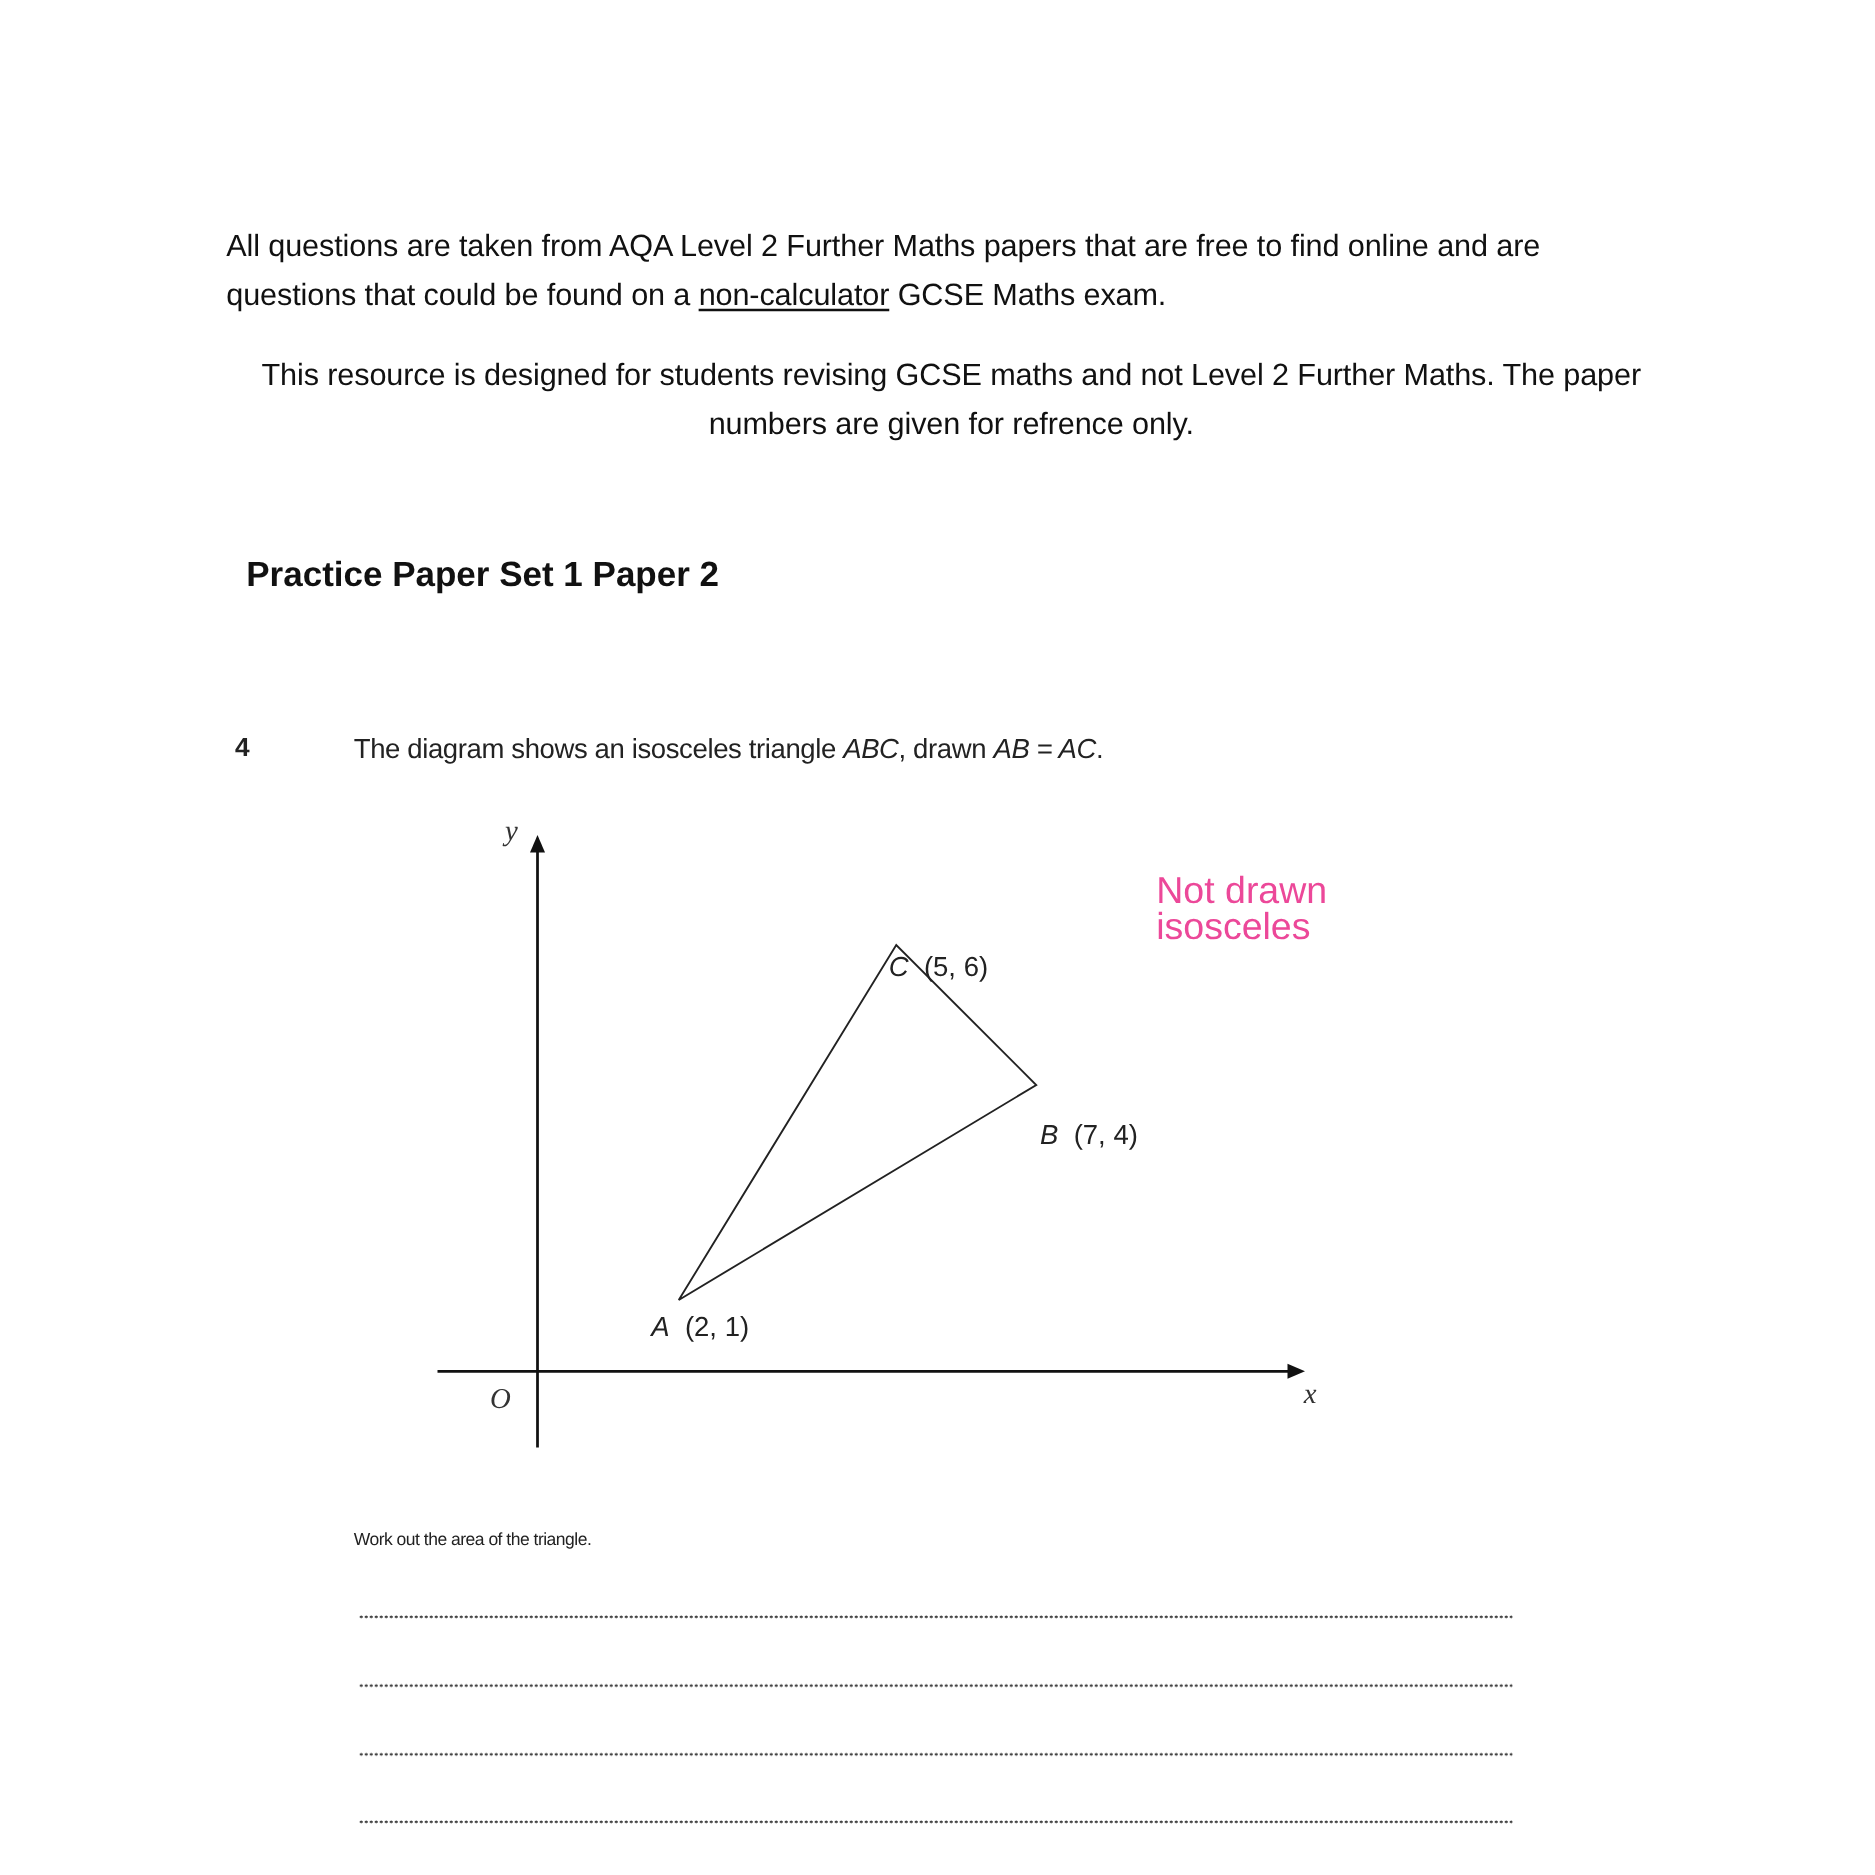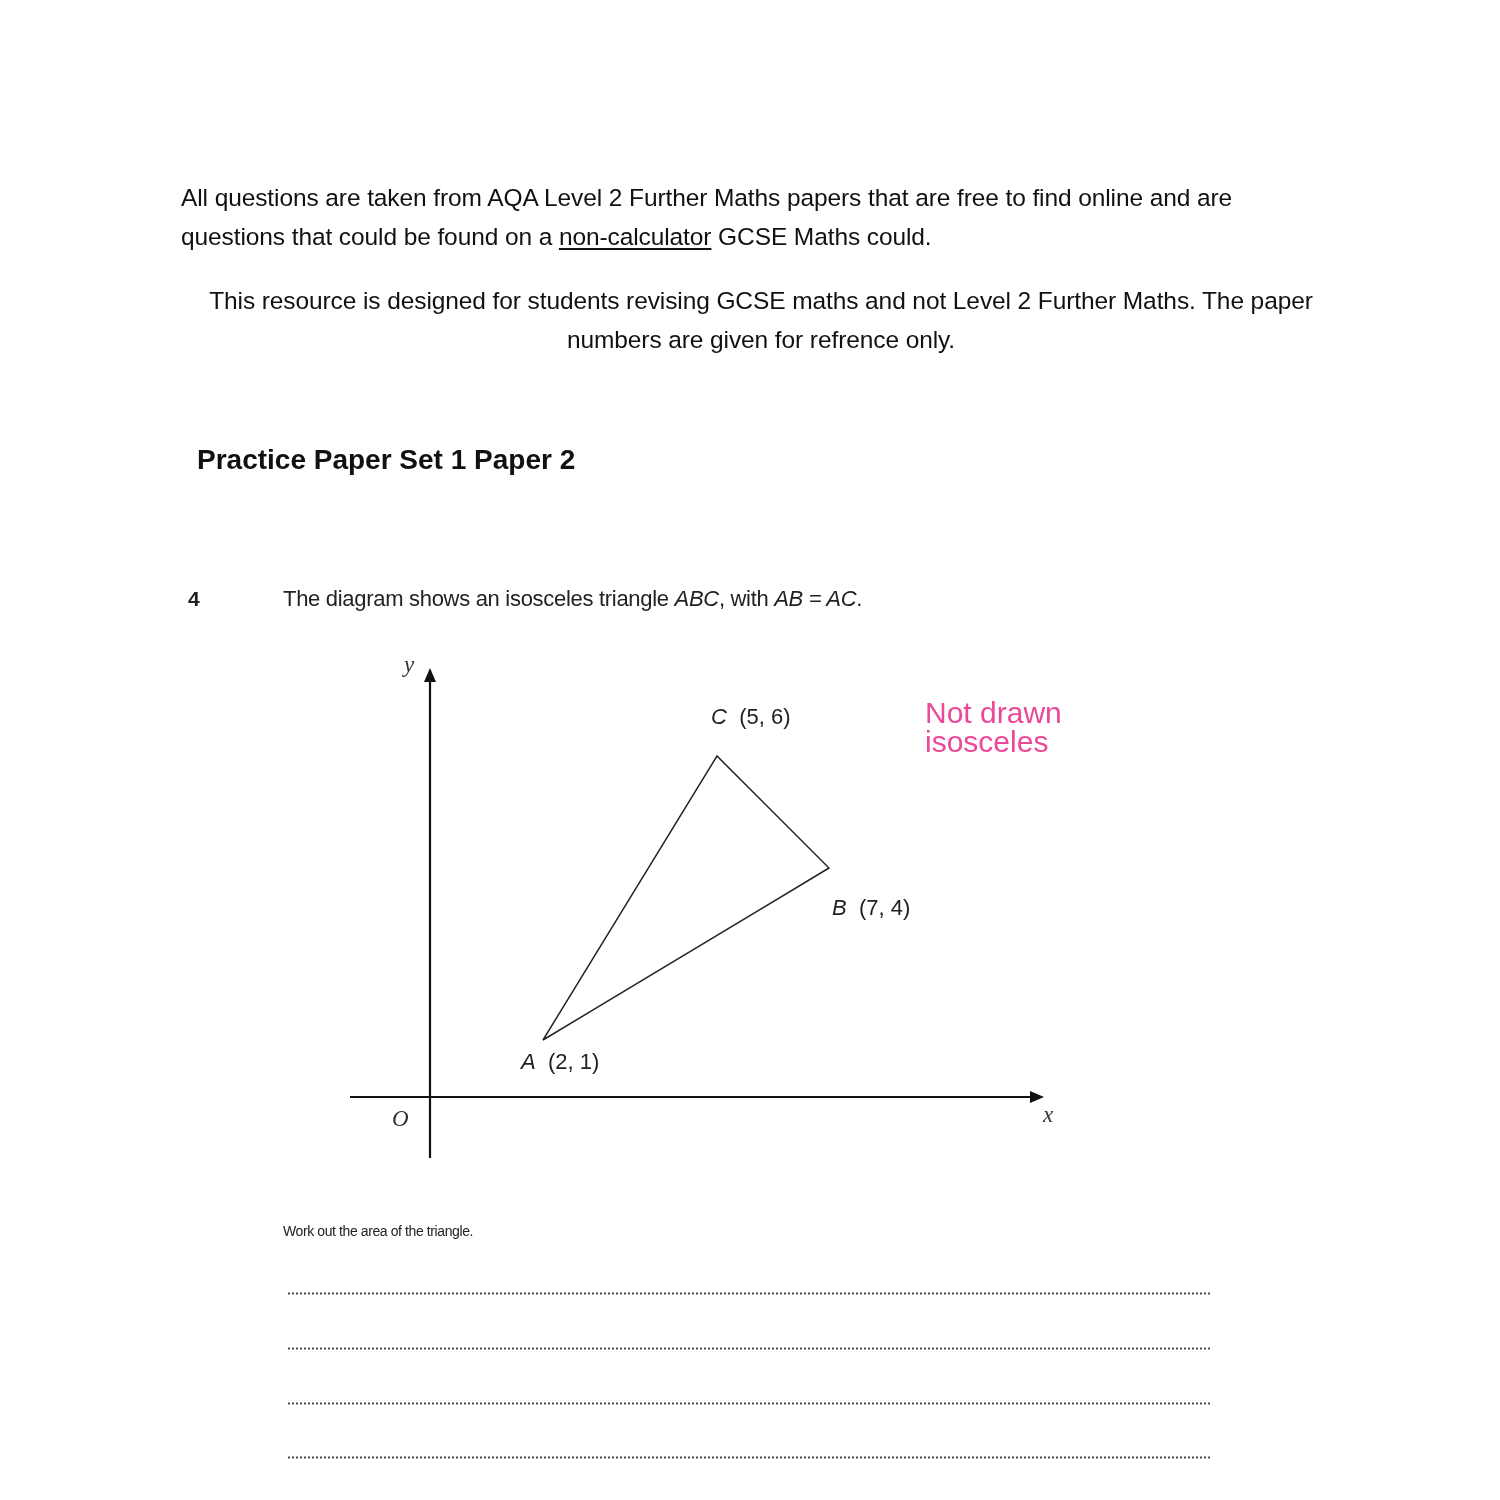--- a/index.html
+++ b/index.html
@@ -101,45 +101,45 @@
     width: 923px;
     height: 3px;
     background-image: radial-gradient(circle, #444 0.9px, transparent 1.3px);
     background-size: 4px 3px;
     background-repeat: repeat-x;
   }
 </style>
 </head>
 <body>
 
-<p class="intro" id="p1"><span>All questions are taken from AQA Level 2 Further Maths papers that are free to find online and are questions that could be found on a </span><span class="underline">non-calculator</span><span> GCSE Maths could.</span></p>
+<p class="intro" id="p1"><span>All questions are taken from AQA Level 2 Further Maths papers that are free to find online and are questions that could be found on a </span><span class="underline">non-calculator</span><span> GCSE Maths exam.</span></p>
 
 <p class="intro" id="p2">This resource is designed for students revising GCSE maths and not Level 2 Further Maths. The paper numbers are given for refrence only.</p>
 
 <h2 class="heading">Practice Paper Set 1 Paper 2</h2>
 
 <div class="qnum">4</div>
-<div class="qtext"><span>The diagram shows an isosceles triangle </span><i>ABC</i><span>, with </span><i>AB = AC</i><span>.</span></div>
+<div class="qtext"><span>The diagram shows an isosceles triangle </span><i>ABC</i><span>, drawn </span><i>AB = AC</i><span>.</span></div>
 
 <svg class="diagram" width="1500" height="1500" viewBox="0 0 1500 1500">
 
   <line x1="430" y1="680" x2="430" y2="1158" stroke="#111" stroke-width="2.2"></line>
   <polygon points="430,668 424,682 436,682" fill="#111"></polygon>
 
   <line x1="350" y1="1097" x2="1032" y2="1097" stroke="#111" stroke-width="2.2"></line>
   <polygon points="1044,1097 1030,1091 1030,1103" fill="#111"></polygon>
 
   <polygon points="543,1040 829,868 717,756" fill="none" stroke="#222" stroke-width="1.5" stroke-linejoin="miter"></polygon>
 </svg>
 
 <span class="serif-i" style="left:404px; top:652px;">y</span>
 <span class="serif-i" style="left:1043px; top:1102px;">x</span>
 <span class="serif-i" style="left:392px; top:1106px;">O</span>
 
-<div class="label" style="left:711px; top:704px;text-align:center;"><i>C</i>&nbsp; <span>(5, 6)</span></div>
+<div class="label" style="left:711px; top:761px;text-align:center;"><i>C</i>&nbsp; <span>(5, 6)</span></div>
 <div class="label" style="left:832px; top:863px;margin-top:32px;"><i>B</i>&nbsp; <span>(7, 4)</span></div>
 <div class="label" style="left:521px; top:1049px;"><i>A</i>&nbsp; <span>(2, 1)</span></div>
 
 <div class="note">
   <div>Not drawn</div>
   <div>isosceles</div>
 </div>
 
 <div class="instruction">Work out the area of the triangle.</div>
 

